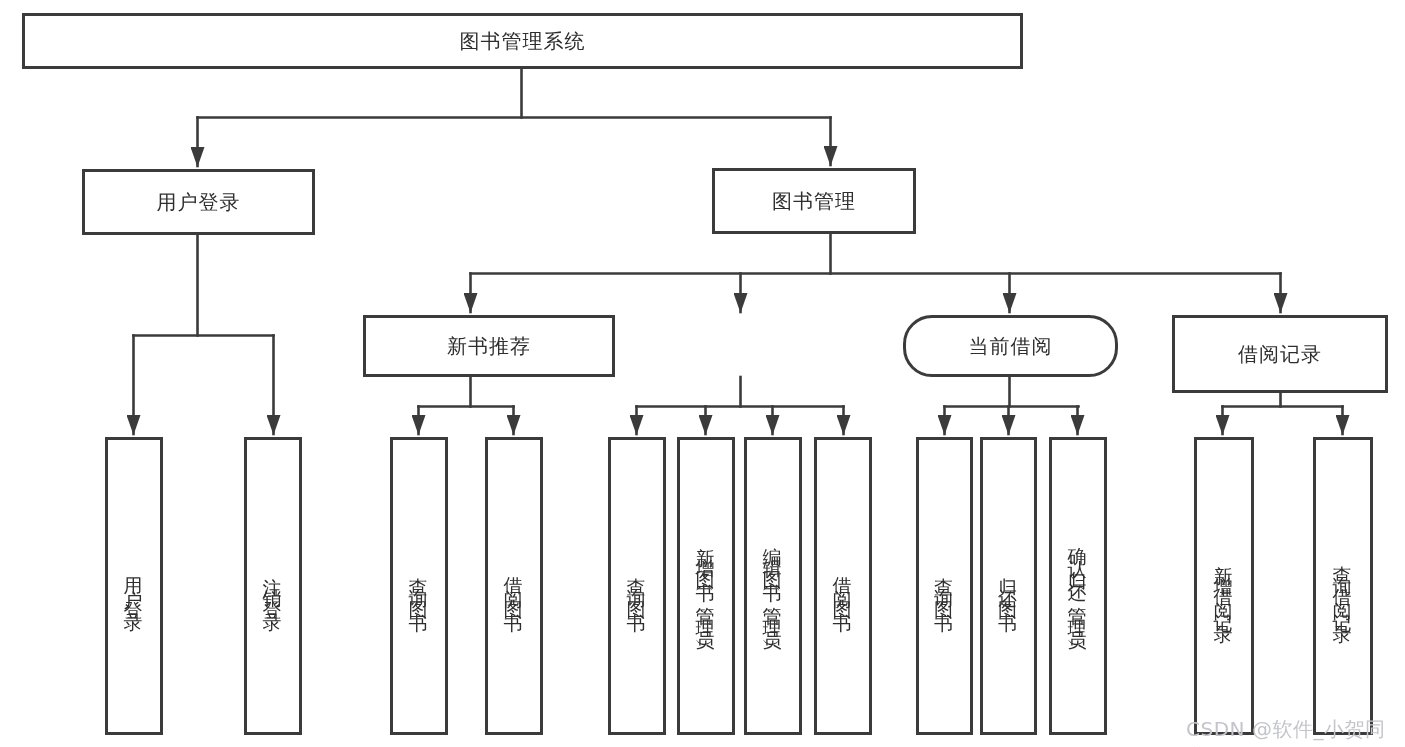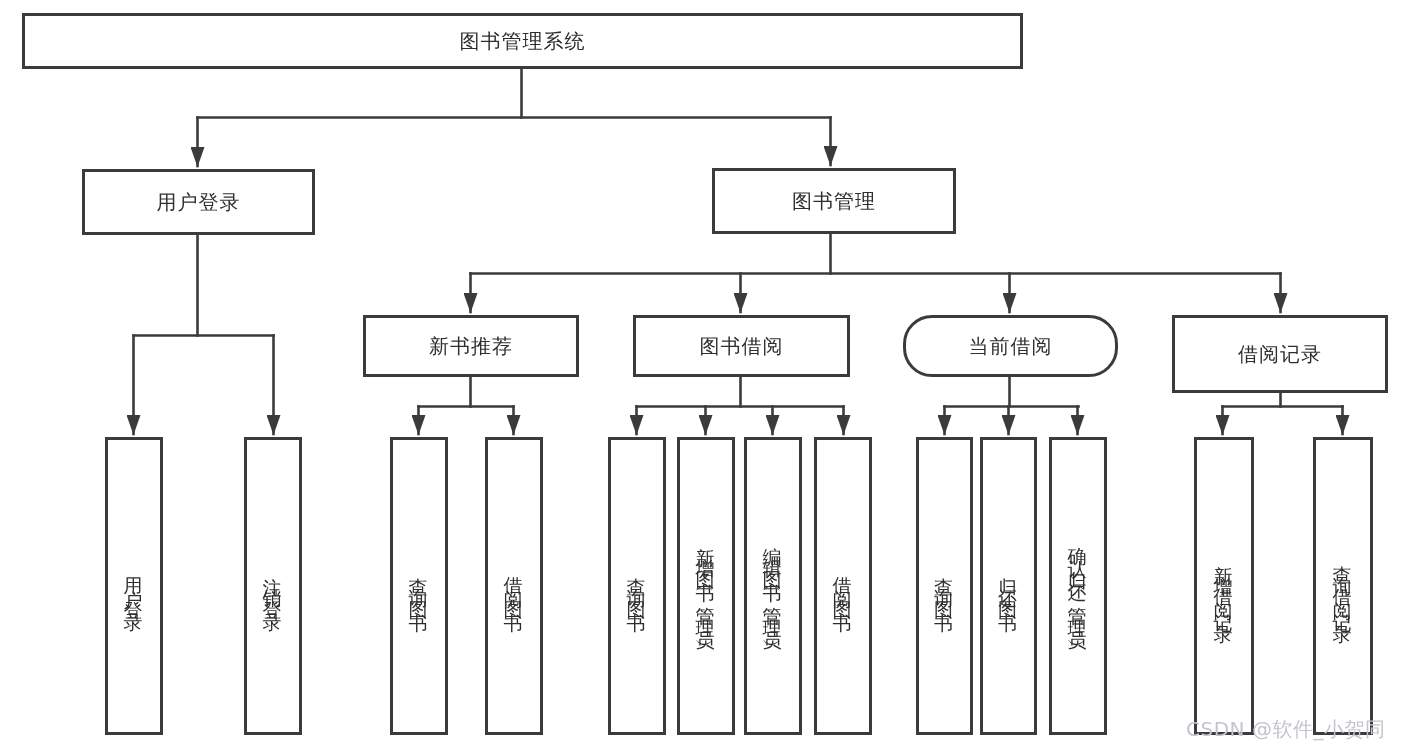--- a/index.html
+++ b/index.html
@@ -104,29 +104,26 @@
     </g>
   </svg>
 
   <div class="node" style="left:22px;top:13px;width:1001px;height:56px;">
     <span>图书管理系统</span>
   </div>
 
   <div class="node" style="left:82px;top:169px;width:233px;height:66px;">
     <span>用户登录</span>
   </div>
-  <div class="node" style="left:712px;top:168px;width:244px;height:66px;">
+  <div class="node" style="left:712px;top:168px;width:204px;height:66px;">
     <span>图书管理</span>
   </div>
 
-  <div class="node" style="left:363px;top:315px;width:216px;height:62px;">
+  <div class="node" style="left:363px;top:315px;width:252px;height:62px;">
     <span>新书推荐</span>
-  </div>
-  <div class="node" style="left:633px;top:315px;width:217px;height:62px;">
-    <span>图书借阅</span>
   </div>
   <div class="node" style="left:903px;top:315px;width:215px;height:62px;border-radius:29px;">
     <span>当前借阅</span>
   </div>
   <div class="node" style="left:1172px;top:315px;width:216px;height:78px;">
     <span>借阅记录</span>
   </div>
 
   <div class="node leaf" style="left:105px;top:437px;width:58px;height:298px;">
     <span class="vtext">用户登录</span>

